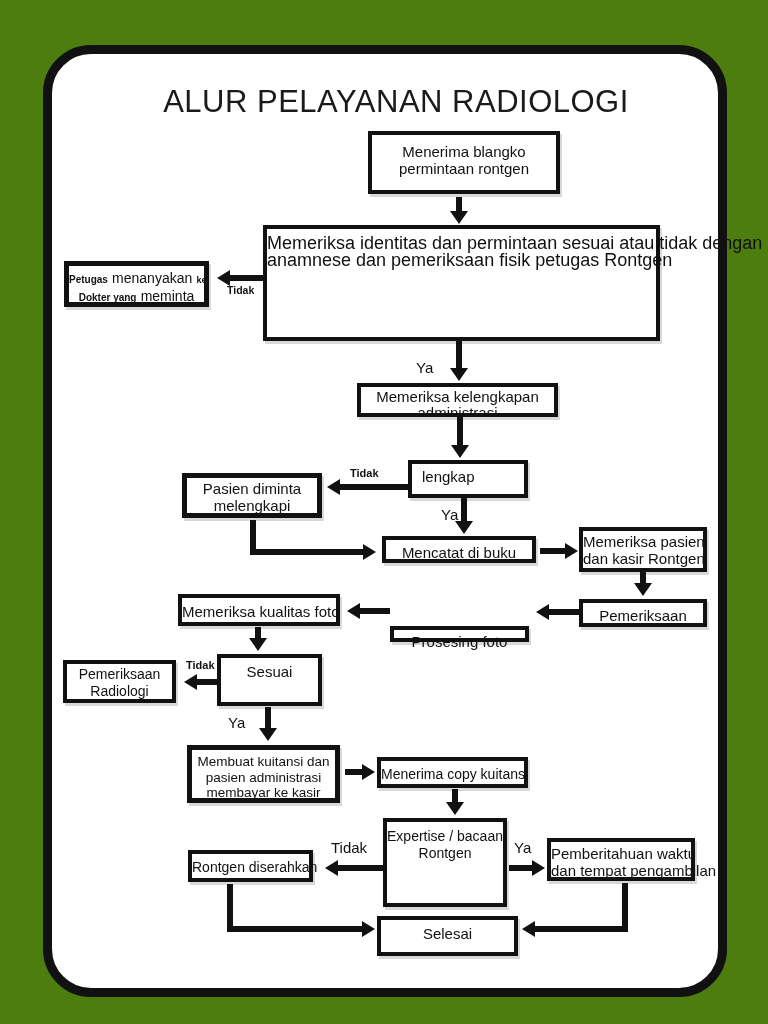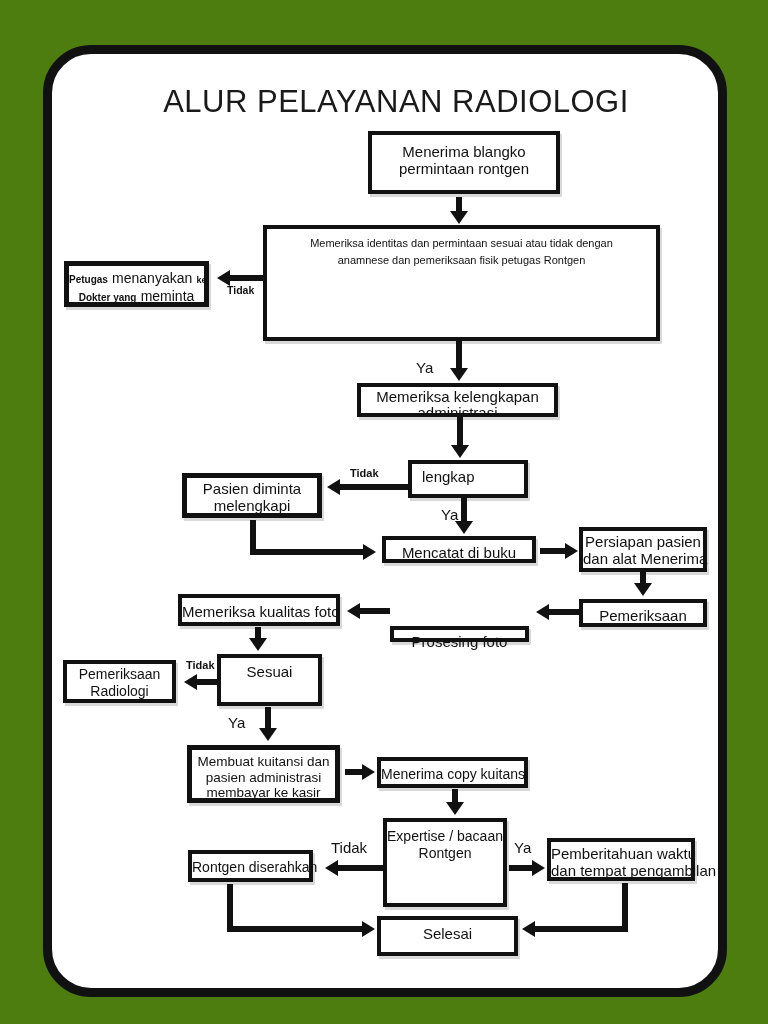--- a/index.html
+++ b/index.html
@@ -32,21 +32,21 @@
 <div class="page">
   <div class="frame"></div>
 
   <div class="title">ALUR PELAYANAN RADIOLOGI</div>
 
   <div class="node" style="left:368px;top:131px;width:192px;height:63px;padding-top:8px;">
     <div class="ln">Menerima blangko</div>
     <div class="ln">permintaan rontgen</div>
   </div>
 
-  <div class="node" style="left:263px;top:225px;width:397px;height:116px;padding-top:6px;font-size:11px;">
+  <div class="node" style="left:263px;top:225px;width:397px;height:116px;padding-top:6px;font-size:18px;">
     <div class="ln">Memeriksa identitas dan permintaan sesuai atau tidak dengan</div>
     <div class="ln">anamnese dan pemeriksaan fisik petugas Rontgen</div>
   </div>
 
   <div class="node thick" style="left:64px;top:261px;width:145px;height:46px;padding-top:4px;line-height:16px;">
     <div class="ln"><span class="t-sm">Petugas</span> <span class="t-lg">menanyakan</span> <span class="t-xs">ke</span></div>
     <div class="ln"><span class="t-sm">Dokter yang</span> <span class="t-lg">meminta</span></div>
   </div>
 
   <div class="node" style="left:357px;top:383px;width:201px;height:34px;padding-top:2px;overflow:hidden;line-height:16px;">
@@ -61,22 +61,22 @@
   <div class="node thick" style="left:182px;top:473px;width:140px;height:45px;padding-top:2px;">
     <div class="ln">Pasien diminta</div>
     <div class="ln">melengkapi</div>
   </div>
 
   <div class="node" style="left:382px;top:536px;width:154px;height:27px;padding-top:4px;overflow:hidden;">
     <div class="ln">Mencatat di buku</div>
   </div>
 
   <div class="node" style="left:579px;top:527px;width:128px;height:45px;padding-top:2px;">
-    <div class="ln">Persiapan pasien</div>
-    <div class="ln">dan alat Menerima</div>
+    <div class="ln">Memeriksa pasien</div>
+    <div class="ln">dan kasir Rontgen</div>
   </div>
 
   <div class="node" style="left:579px;top:599px;width:128px;height:28px;padding-top:4px;">
     <div class="ln">Pemeriksaan</div>
   </div>
 
   <div class="node" style="left:390px;top:626px;width:139px;height:16px;padding-top:3px;">
     <div class="ln">Prosesing foto</div>
   </div>
 

